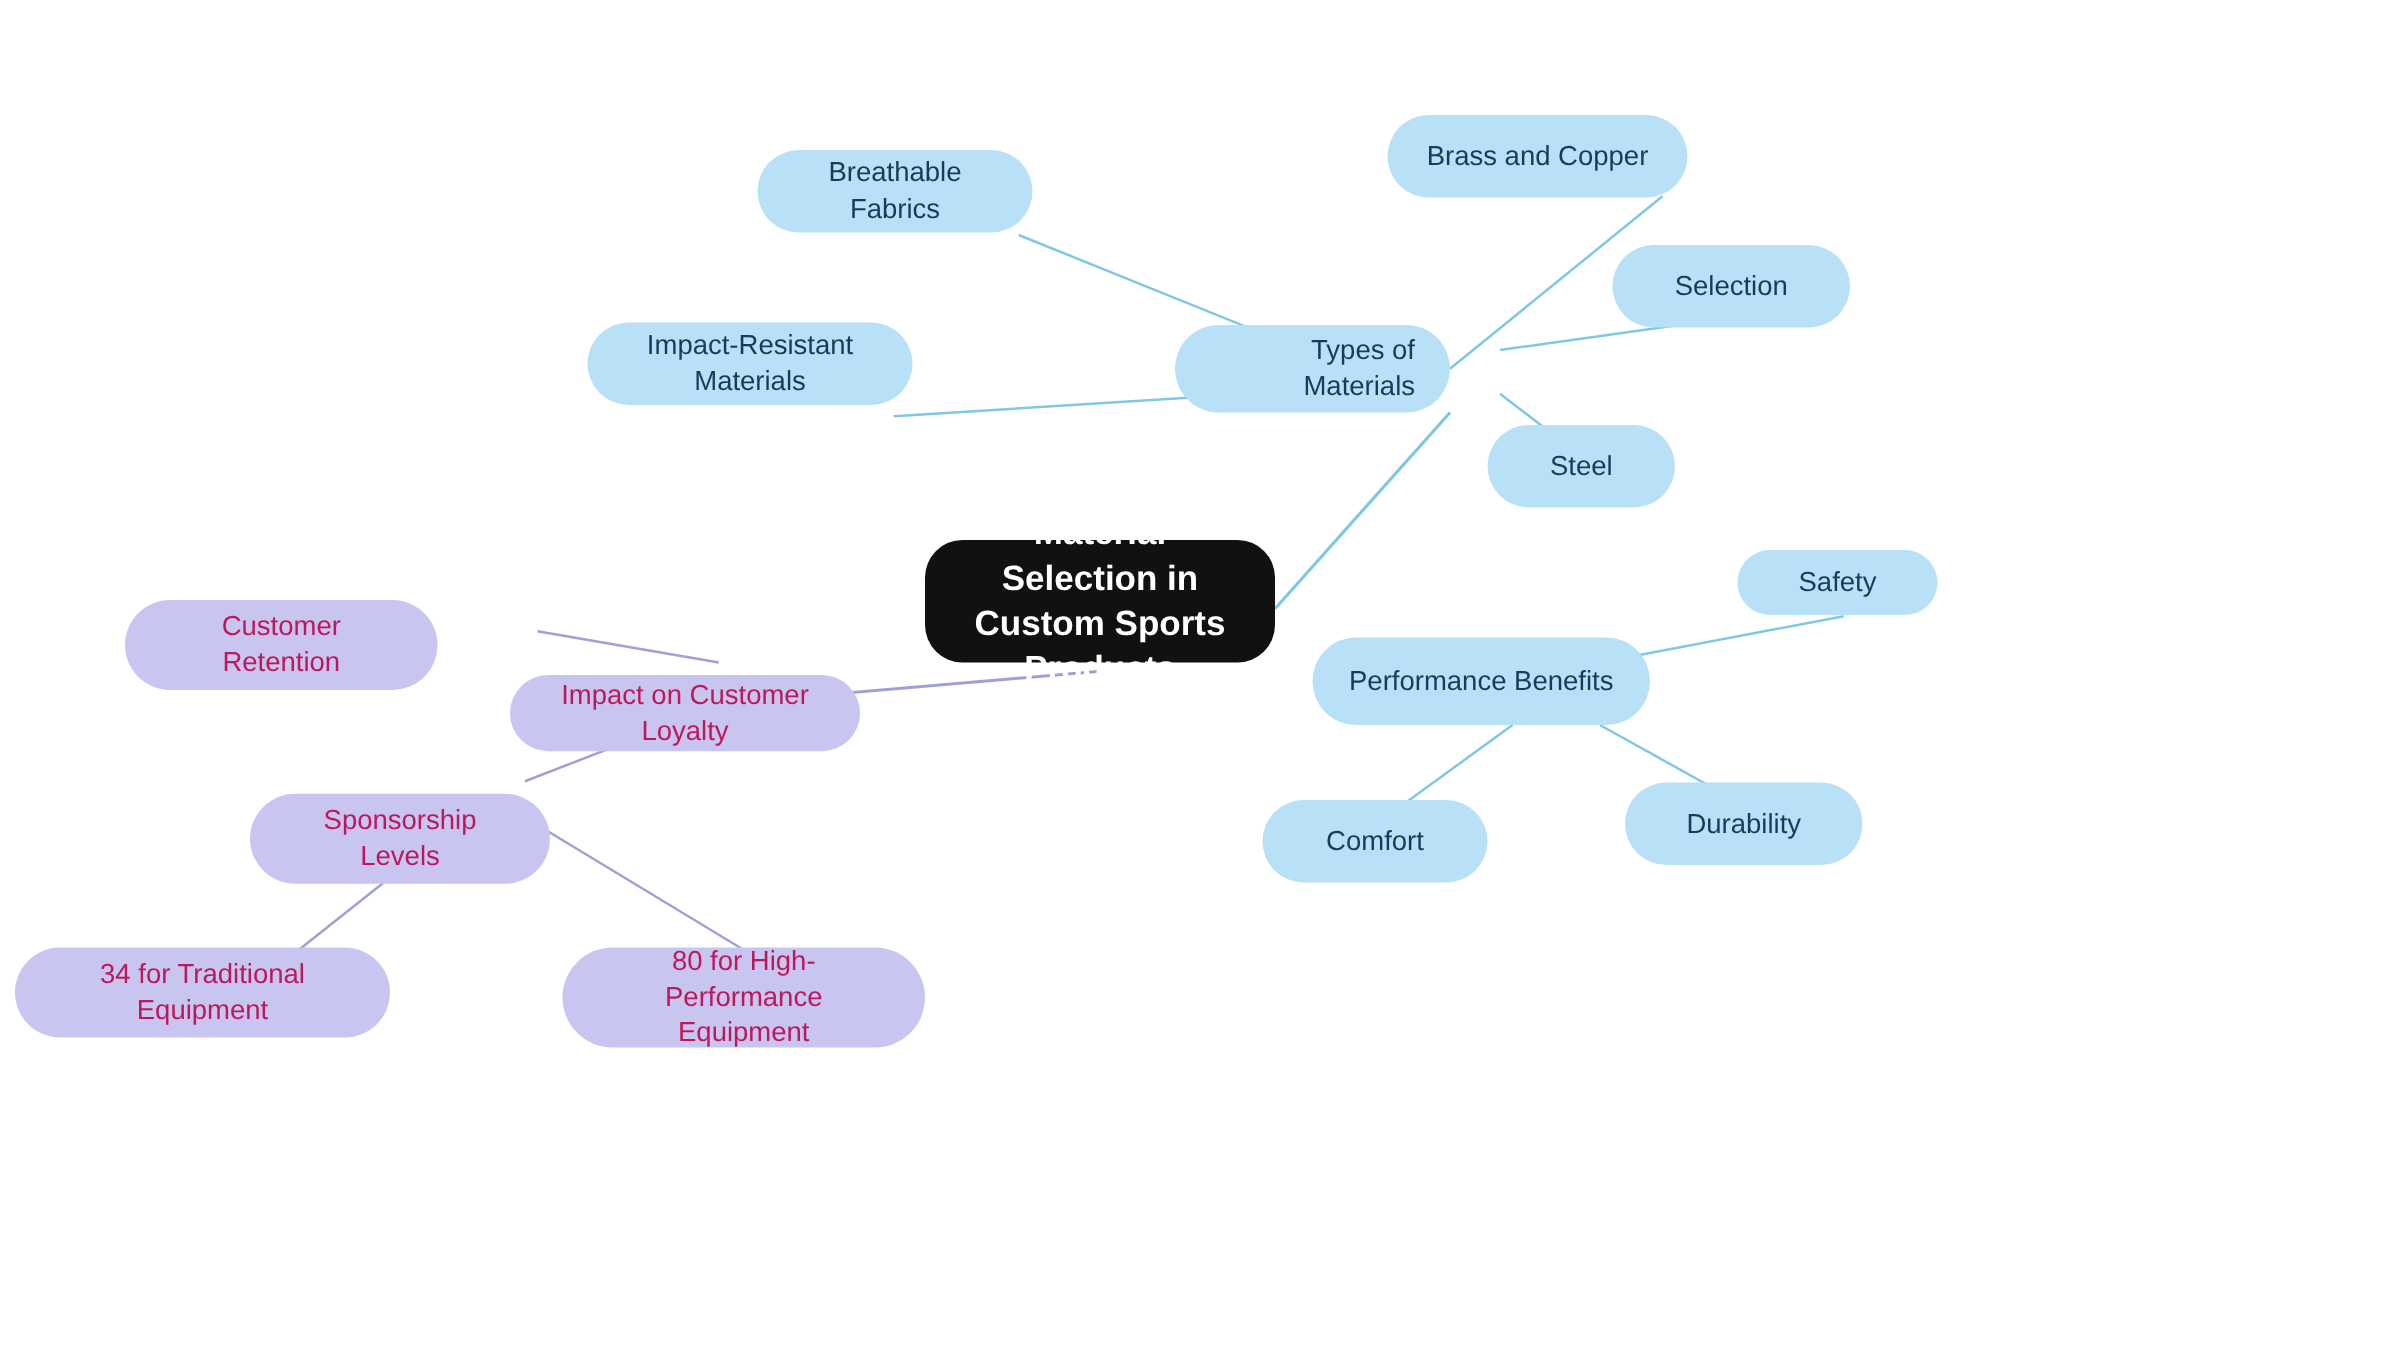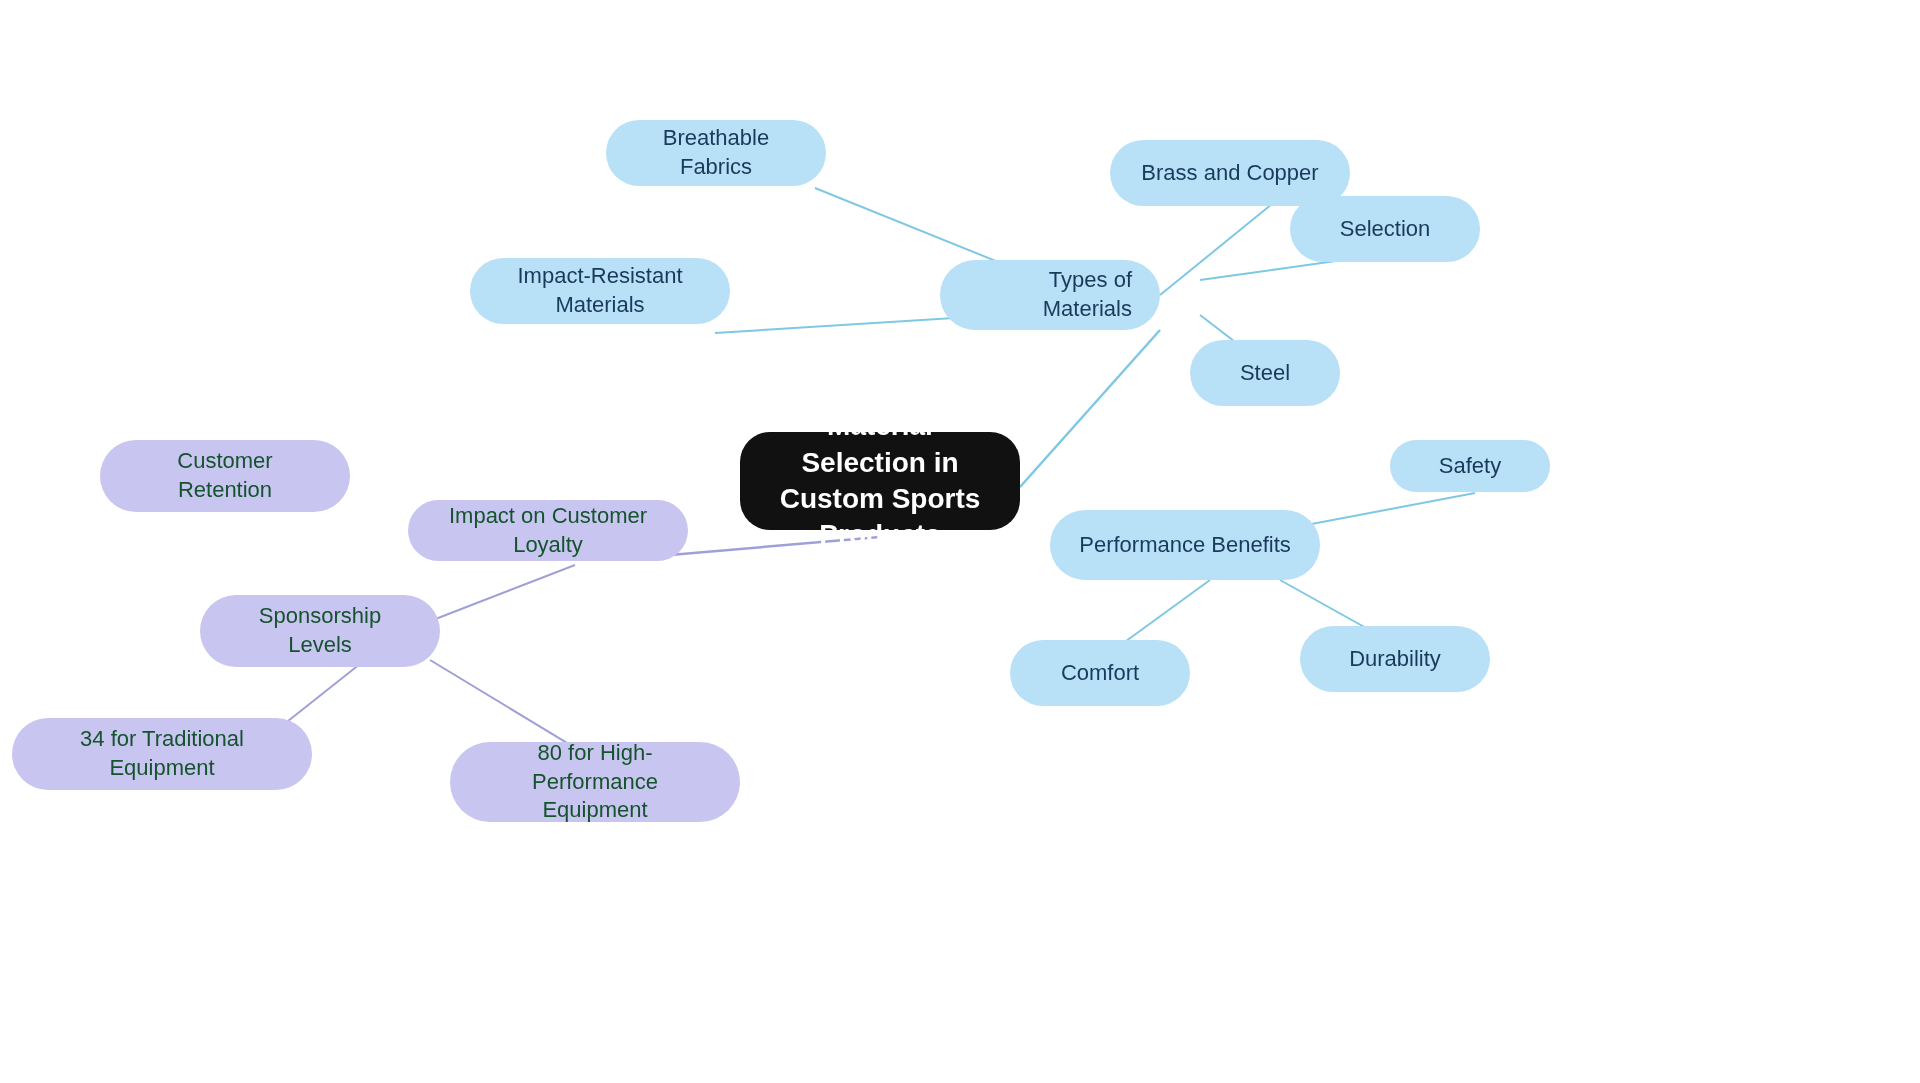--- a/index.html
+++ b/index.html
@@ -39,21 +39,22 @@
       width: 280px;
       height: 98px;
       border-radius: 30px;
     }
     .node-blue {
       background: #b8e0f7;
       color: #1a3a5c;
     }
     .node-purple {
       background: #c8c5f0;
-      color: #14532d;
+      color: #be185d;
+      margin-top: 40px;
     }
   </style>
 </head>
 <body>
 
 <svg id="mindmap-lines">
 
   <line x1="1020" y1="487" x2="1160" y2="330" stroke="#7ec8e3" stroke-width="2.5"></line>
 
   <line x1="1160" y1="295" x2="1330" y2="157" stroke="#7ec8e3" stroke-width="2"></line>
@@ -76,21 +77,21 @@
 
   <line x1="365" y1="660" x2="220" y2="775" stroke="#a0a0d8" stroke-width="2"></line>
 
   <line x1="430" y1="660" x2="620" y2="775" stroke="#a0a0d8" stroke-width="2"></line>
 </svg>
 
 <div class="node node-center" style="left: 740px; top: 432px;">Material Selection in Custom Sports Products</div>
 
 <div class="node node-blue" style="left: 940px; top: 260px; width: 220px; height: 70px; text-align: right;">Types of Materials</div>
 
-<div class="node node-blue" style="left: 1110px; top: 92px; width: 240px; height: 66px; margin-top: 48px;">Brass and Copper</div>
+<div class="node node-blue" style="left: 1110px; top: 92px; width: 240px; height: 66px;">Brass and Copper</div>
 
 <div class="node node-blue" style="left: 606px; top: 120px; width: 220px; height: 66px;">Breathable Fabrics</div>
 
 <div class="node node-blue" style="left: 470px; top: 258px; width: 260px; height: 66px;">Impact-Resistant Materials</div>
 
 <div class="node node-blue" style="left: 1290px; top: 196px; width: 190px; height: 66px;">Selection</div>
 
 <div class="node node-blue" style="left: 1190px; top: 340px; width: 150px; height: 66px; text-align: center;">Steel</div>
 
 <div class="node node-blue" style="left: 1050px; top: 510px; width: 270px; height: 70px;">Performance Benefits</div>
@@ -102,13 +103,13 @@
 <div class="node node-blue" style="left: 1300px; top: 626px; width: 190px; height: 66px;">Durability</div>
 
 <div class="node node-purple" style="left: 408px; top: 500px; width: 280px; height: 61px;">Impact on Customer Loyalty</div>
 
 <div class="node node-purple" style="left: 100px; top: 440px; width: 250px; height: 72px;">Customer Retention</div>
 
 <div class="node node-purple" style="left: 200px; top: 595px; width: 240px; height: 72px;">Sponsorship Levels</div>
 
 <div class="node node-purple" style="left: 12px; top: 718px; width: 300px; height: 72px;">34 for Traditional Equipment</div>
 
-<div class="node node-purple" style="left: 450px; top: 742px; width: 290px; height: 80px;">80 for High-Performance Equipment</div>
+<div class="node node-purple" style="left: 450px; top: 718px; width: 290px; height: 80px;">80 for High-Performance Equipment</div>
 
 </body></html>

